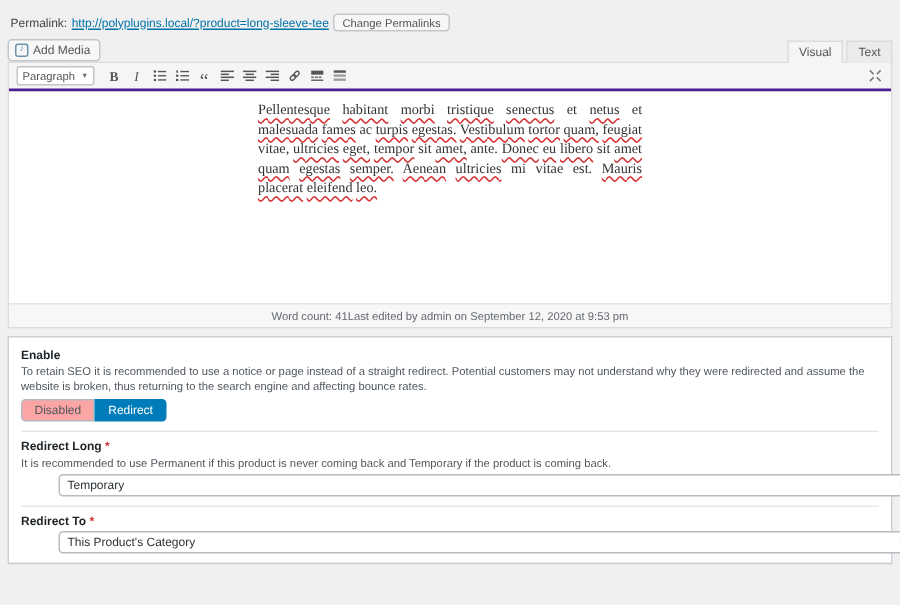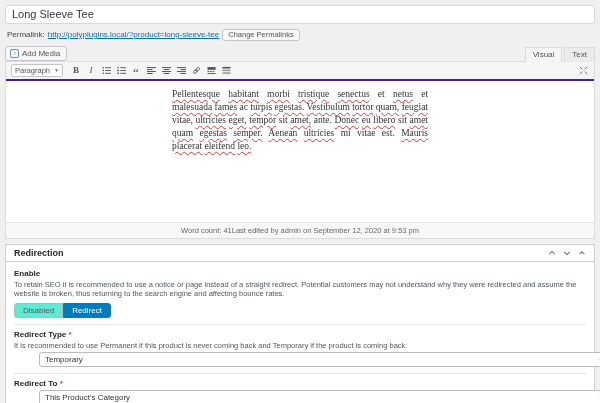--- a/index.html
+++ b/index.html
@@ -99,39 +99,38 @@
   .handle-actions { display: flex; align-items: center; gap: 7px; }
   .handle-btn { display: inline-flex; cursor: pointer; }
   .handle-btn svg { width: 8px; height: 8px; }
   .handle-btn svg .s { fill: none; stroke: #787c82; stroke-width: 1.4; }
   .inside { padding: 5px 8px 6px; }
   .field-label { font-size: 8px; font-weight: bold; color: #1d2327; margin: 2px 0 2px; }
   .req { color: #d63638; }
   .desc { font-size: 7.5px; color: #50575e; line-height: 9.5px; }
   .btn-group { margin-top: 4px; display: inline-flex; }
   .seg { font-family: "Liberation Sans", sans-serif; font-size: 8px; height: 15px; padding: 0 8px; cursor: pointer; }
-  .seg-left { background: #5eead4; border: 1px solid #b4b9be; border-radius: 3px 0 0 3px; color: #50575e; }
+  .seg-left { background: #fca5a5; border: 1px solid #b4b9be; border-radius: 3px 0 0 3px; color: #50575e; }
   .seg-right { background: #007cba; border: 1px solid #007cba; border-radius: 0 3px 3px 0; color: #fff; }
   .divider { border: none; border-top: 1px solid #e5e7e9; margin: 6px 0 5px; }
   .select-box {
     position: relative; width: 100%; height: 15px; background: #fff;
     border: 1px solid #b6bcc2; border-radius: 3px; margin-top: 2px;
     display: flex; align-items: center; padding: 0 14px 0 5px;
     font-size: 8px; color: #2c3338; cursor: pointer; margin-left: 25px;
   }
   .select-box .chev { position: absolute; right: 4px; top: 4px; }
   .select-box svg { width: 7px; height: 7px; }
   .select-box svg .s { fill: none; stroke: #50575e; stroke-width: 1.4; }
 </style>
 </head>
 <body>
 
 <div class="wrap">
 
-  <input class="title-input" value="Long Sleeve Tee" style="">
 
   <div class="permalink-row">
     <span>Permalink:</span>
     <a class="pl-url" href="#">http://polyplugins.local/?product=long-sleeve-tee</a>
     <button class="btn">Change Permalinks</button>
   </div>
 
   <div class="editor-tools">
     <button class="btn add-media">
       <span class="media-icon">♪</span>
@@ -238,53 +237,33 @@
       <div>
         <span>Word count:</span>
         <span>41</span>
       </div>
       <div>Last edited by admin on September 12, 2020 at 9:53 pm</div>
     </div>
 
   </div>
 
   <div class="postbox">
-    <div class="postbox-header">
-      <span class="hndle">Redirection</span>
-      <div class="handle-actions">
-        <span class="handle-btn">
-            <svg viewBox="0 0 10 10">
-              <path class="s" d="M1.5 6.5 L5 3 L8.5 6.5"></path>
-            </svg>
-          </span>
-        <span class="handle-btn">
-            <svg viewBox="0 0 10 10">
-              <path class="s" d="M1.5 3.5 L5 7 L8.5 3.5"></path>
-            </svg>
-          </span>
-        <span class="handle-btn">
-            <svg viewBox="0 0 10 10">
-              <path class="s" d="M2 6.5 L5 3.5 L8 6.5"></path>
-            </svg>
-          </span>
-      </div>
-    </div>
     <div class="inside">
 
       <div class="field-label">Enable</div>
       <div class="desc">To retain SEO it is recommended to use a notice or page instead of a straight redirect. Potential customers may not understand why they were redirected and assume the website is broken, thus returning to the search engine and affecting bounce rates.</div>
       <div class="btn-group">
         <button class="seg seg-left">Disabled</button>
         <button class="seg seg-right">Redirect</button>
       </div>
 
       <hr class="divider">
 
       <div class="field-label">
-        <span>Redirect Type</span>
+        <span>Redirect Long</span>
         <span class="req">*</span>
       </div>
       <div class="desc">It is recommended to use Permanent if this product is never coming back and Temporary if the product is coming back.</div>
       <div class="select-box">
         <span>Temporary</span>
         <span class="chev"><svg viewBox="0 0 10 10">
               <path class="s" d="M1.5 3.5 L5 7 L8.5 3.5"></path>
             </svg></span>
       </div>
 

